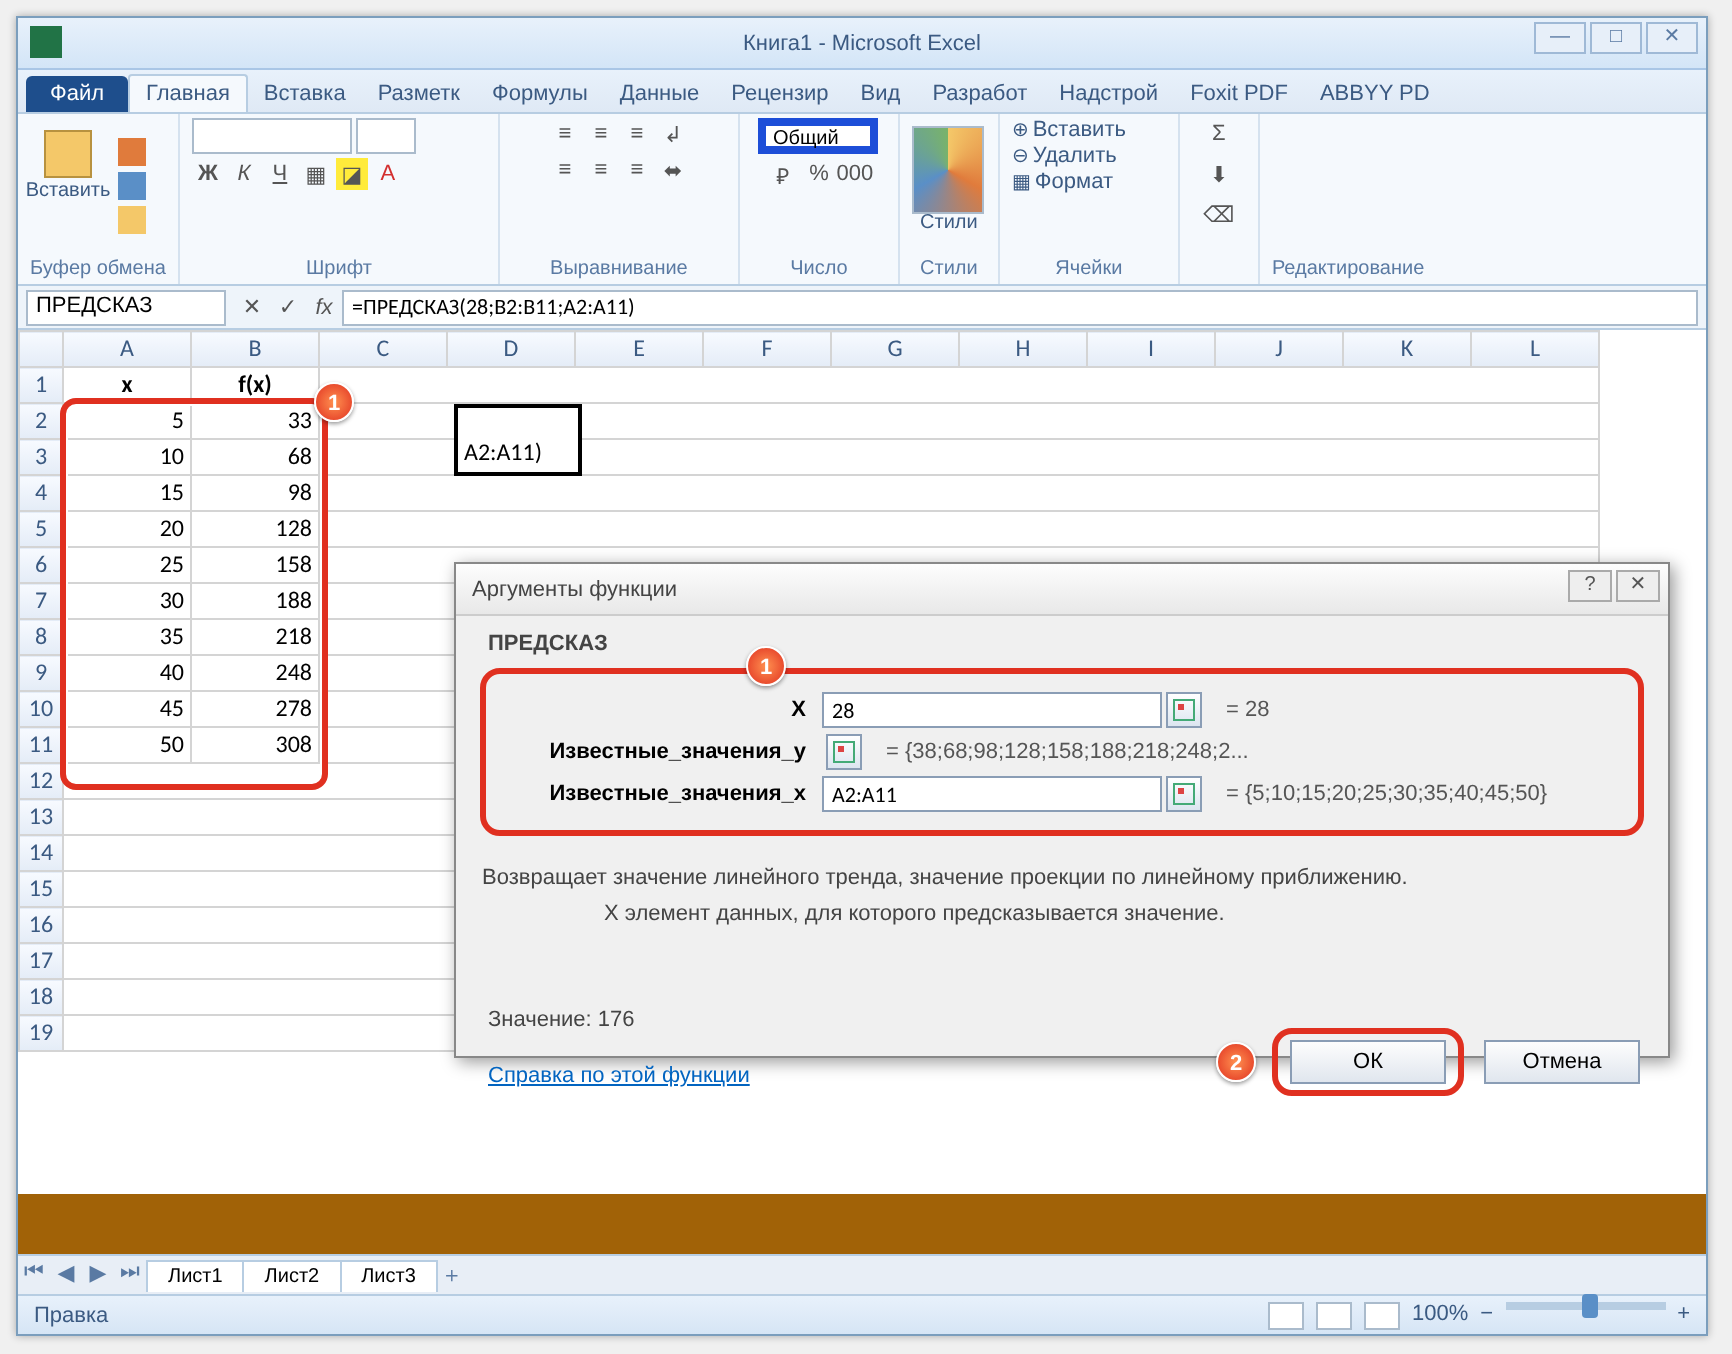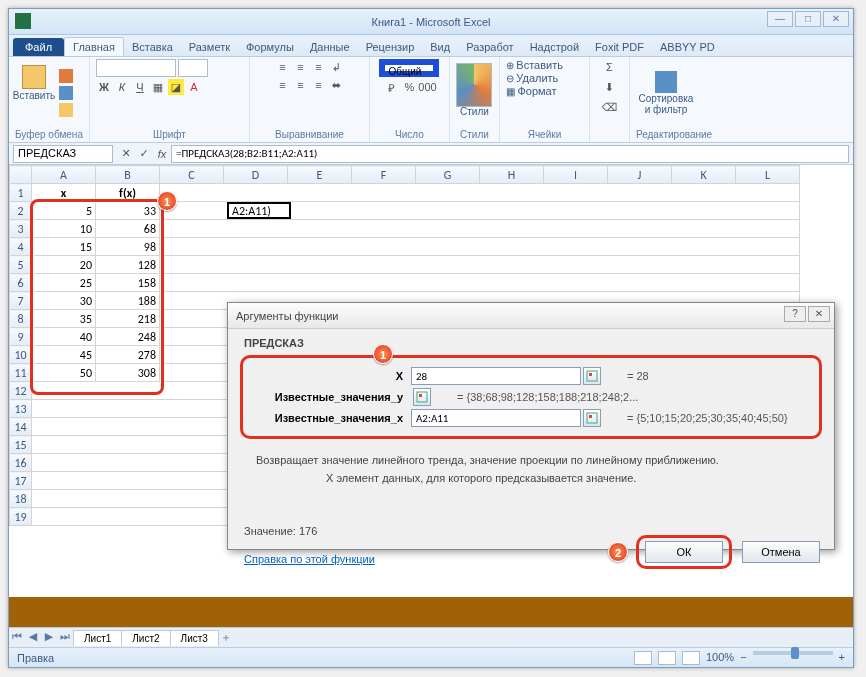--- a/index.html
+++ b/index.html
@@ -24,21 +24,21 @@
 .icn{display:inline-block}
 .icn-paste{background:#f4c869;border:1px solid #b8923f}
 .icn-cut{width:14px;height:14px;background:#e07b3c}
 .icn-copy{width:14px;height:14px;background:#5a8fc7}
 .icn-brush{width:14px;height:14px;background:#f4c869}
 .small-col{display:flex;flex-direction:column;gap:3px;padding:2px}
 .font-row{display:flex;gap:2px;align-items:center}
 .font-sel{width:80px;height:18px;border:1px solid #abc;background:#fff}
 .size-sel{width:30px;height:18px;border:1px solid #abc;background:#fff}
 .mini-btn{width:16px;height:16px;border:1px solid transparent;display:inline-flex;align-items:center;justify-content:center;color:#555;cursor:pointer}
-.num-sel{width:60px;height:18px;border:6px solid #1d4ed8;background:#fff;font-size:10px;padding:1px 3px}
+.num-sel{width:60px;height:18px;border:4px solid #1d4ed8;background:#fff;font-size:10px;padding:1px 3px}
 .styles-btn{width:36px;height:44px;background:conic-gradient(#f4c869,#e07b3c,#5a8fc7,#79b36a);border:1px solid #abc}
 .cells-row{display:flex;gap:2px;font-size:10px;color:#3b5a82;align-items:center}
 .edit-btn{display:flex;flex-direction:column;align-items:center;width:60px}
 .edit-btn .ic{width:22px;height:22px}
 .edit-btn span{font-size:10px;color:#3b5a82;text-align:center}
 .formula-bar{height:22px;display:flex;align-items:center;border-bottom:1px solid #b7cde2;background:#eef4fa}
 .name-box{width:100px;height:18px;background:#fff;border:1px solid #abc;margin:0 4px;padding:1px 4px;font-size:11px}
 .fb-btn{width:18px;height:18px;display:inline-flex;align-items:center;justify-content:center;color:#555;cursor:pointer}
 .fx-input{flex:1;height:18px;background:#fff;border:1px solid #abc;margin-right:4px;padding:1px 4px;font-family:Calibri}
 .grid-area{position:relative;height:432px;overflow:hidden;background:#fff}
@@ -46,37 +46,37 @@
 .grid th,.grid td{border:1px solid #d4d4d4;font-family:Calibri;font-size:12px}
 .grid th{background:linear-gradient(#f7faff,#e4ecf7);color:#3b5a82;font-weight:normal}
 .col-h{height:18px}
 .row-h{width:22px;text-align:center}
 .col-a,.col-b{width:64px}
 .col-other{width:64px}
 .cell{height:18px;padding:0 3px;text-align:right}
 .cell.hdr{text-align:center;font-weight:bold}
 .sel-range{position:absolute;border:3px solid #e03020;border-radius:8px;pointer-events:none;box-shadow:0 0 0 1px #fff inset}
 .badge{position:absolute;width:20px;height:20px;border-radius:10px;background:radial-gradient(#ff9050,#e03020);color:#fff;font-weight:bold;text-align:center;line-height:20px;font-size:11px;border:1px solid #fff;box-shadow:0 1px 2px rgba(0,0,0,.4)}
-.active-cell{position:absolute;border:2px solid #000;background:#fff;padding:0 3px;font-family:Calibri;font-size:12px}
-.dialog{position:absolute;left:218px;top:293px;width:608px;height:248px;background:#f0f0f0;border:1px solid #888;box-shadow:2px 2px 8px rgba(0,0,0,.4)}
+.active-cell{position:absolute;border:2px solid #000;background:#fff;padding:16px 3px;font-family:Calibri;font-size:12px}
+.dialog{position:absolute;left:218px;top:272px;width:608px;height:248px;background:#f0f0f0;border:1px solid #888;box-shadow:2px 2px 8px rgba(0,0,0,.4)}
 .dlg-title{height:26px;background:linear-gradient(#fdfdfd,#e8e8e8);display:flex;align-items:center;padding:0 8px;border-bottom:1px solid #ccc;position:relative}
 .dlg-title span{color:#444}
 .dlg-tbtns{position:absolute;right:4px;top:3px;display:flex;gap:2px}
 .dlg-tbtn{width:22px;height:16px;border:1px solid #aaa;background:#eee;text-align:center;line-height:13px;font-size:10px;color:#555}
 .dlg-body{padding:6px 12px;position:relative;height:250px}
 .fn-name{color:#444;font-weight:bold;margin:2px 0 6px 4px}
 .arg-box{border:3px solid #e03020;border-radius:10px;padding:6px 8px;position:relative}
 .arg-row{display:flex;align-items:center;margin:3px 0}
 .arg-label{width:160px;text-align:right;padding-right:8px;font-weight:bold}
 .arg-input{width:170px;height:18px;border:1px solid #8a9db5;background:#fff;padding:1px 4px;font-family:Calibri}
 .arg-ref{width:18px;height:18px;border:1px solid #8a9db5;background:linear-gradient(#fff,#dce5f0);margin-left:2px;display:inline-flex;align-items:center;justify-content:center}
 .arg-ref svg{width:12px;height:12px}
-.arg-eq{margin-left:26px;color:#555}
-.desc{margin:14px 0 4px 16px;color:#444;line-height:15px}
-.desc-x{margin-left:86px;color:#444}
+.arg-eq{margin-left:12px;color:#555}
+.desc{margin:14px 0 4px 1px;color:#444;line-height:15px}
+.desc-x{margin-left:62px;color:#444}
 .result{position:absolute;left:16px;bottom:42px;color:#444}
 .help-link{position:absolute;left:16px;bottom:14px;color:#0264c0;text-decoration:underline;cursor:pointer}
 .dlg-btns{position:absolute;right:14px;bottom:10px;display:flex;gap:10px;align-items:center}
 .btn{width:78px;height:22px;border:1px solid #8a9db5;background:linear-gradient(#fdfdfd,#e0e6ee);cursor:pointer}
 .btn-ok-wrap{position:relative;border:3px solid #e03020;border-radius:10px;padding:3px 6px}
 .sheet-tabs{position:absolute;bottom:20px;left:0;right:0;height:20px;background:#e8eef6;display:flex;align-items:center;border-top:1px solid #b7cde2}
 .st-nav{width:16px;height:16px;color:#5a7aa3;text-align:center;cursor:pointer}
 .st-tab{padding:2px 10px;background:#fff;border:1px solid #b7cde2;border-bottom:none;margin-right:-1px;font-size:10px;cursor:pointer}
 .st-tab.active{font-weight:normal}
 .statusbar{position:absolute;bottom:0;left:0;right:0;height:20px;background:linear-gradient(#e8f1fb,#d6e5f5);display:flex;align-items:center;padding:0 8px;border-top:1px solid #b7cde2;justify-content:space-between}
@@ -201,24 +201,20 @@
     <div class="rgroup" style="width:40px">
       <div class="rgroup-body" style="flex-direction:column;gap:4px">
         <div class="mini-btn">Σ</div>
         <div class="mini-btn">⬇</div>
         <div class="mini-btn">⌫</div>
       </div>
       <div class="rgroup-label"></div>
     </div>
     <div class="rgroup" style="border-right:none">
       <div class="rgroup-body">
-        <div class="edit-btn">
-            <div class="ic" style="background:#5a8fc7"></div>
-            <span>Сортировка и фильтр</span>
-          </div>
       </div>
       <div class="rgroup-label">Редактирование</div>
     </div>
   </div>
 
   <div class="formula-bar">
     <div class="name-box">ПРЕДСКАЗ</div>
     <div class="fb-btn">✕</div>
     <div class="fb-btn">✓</div>
     <div class="fb-btn">

